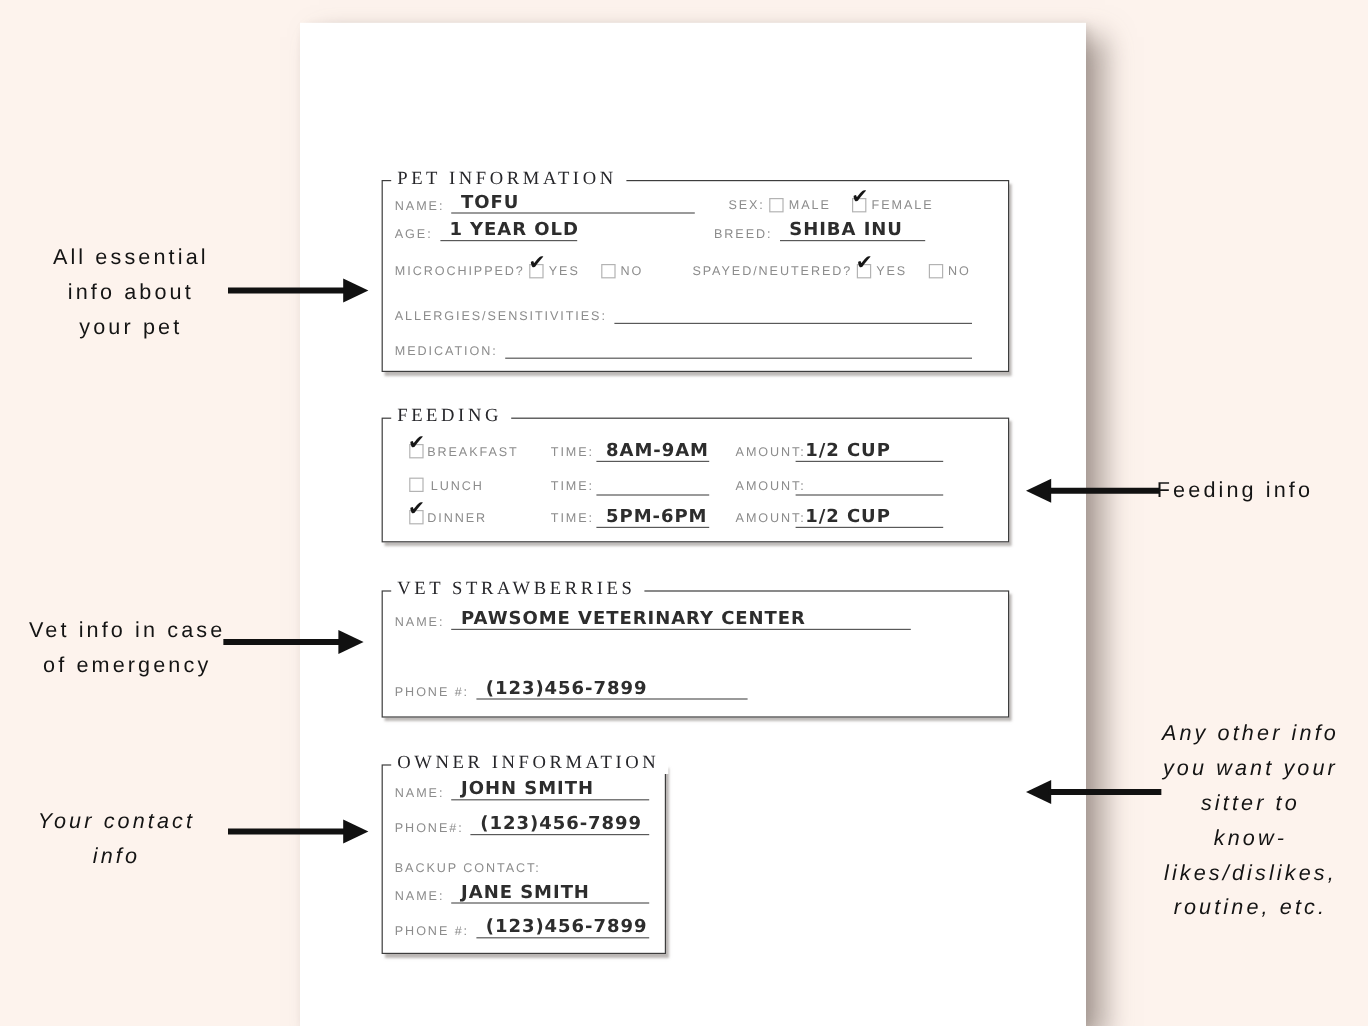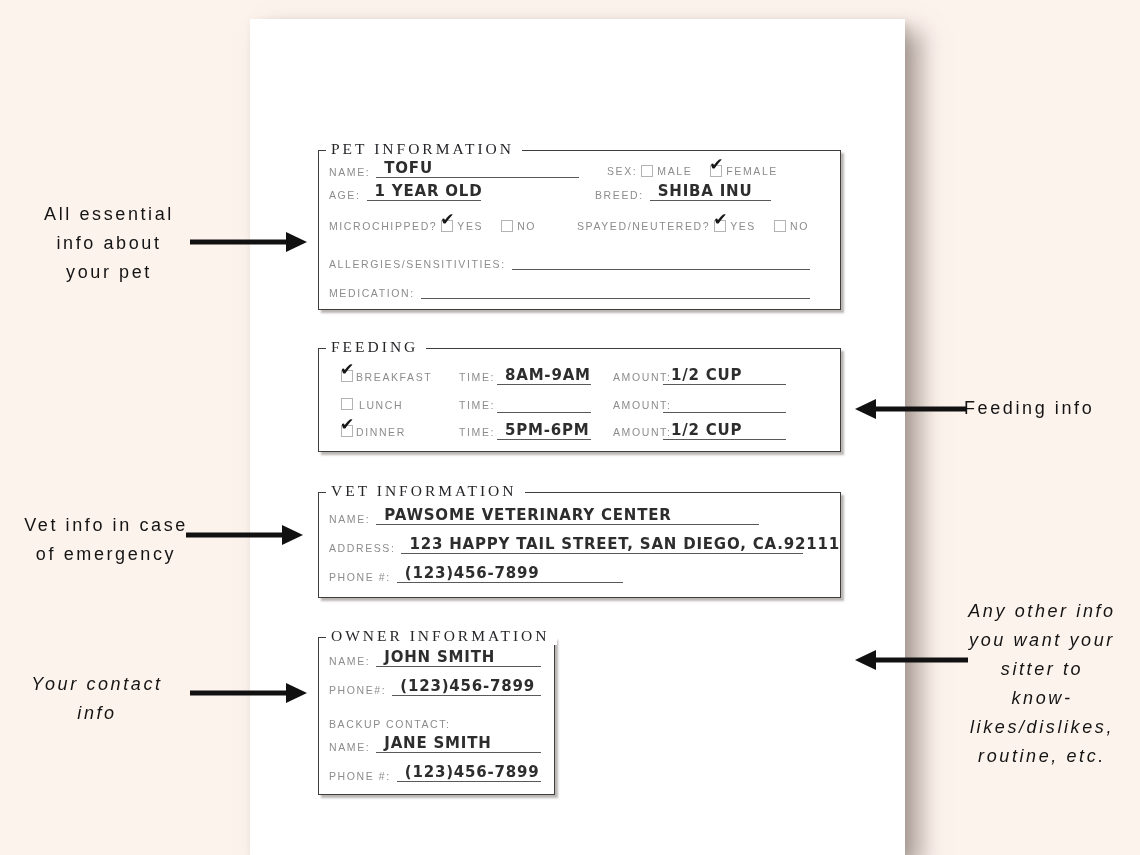--- a/index.html
+++ b/index.html
@@ -216,35 +216,29 @@
             <span class="hand">5PM-6PM</span>
           </span>
         <span class="lbl" style="left:294px; top:5px;">AMOUNT:</span>
         <span class="entry" style="left:344px; top:2px; width:123px;">
             <span class="hand">1/2 CUP</span>
           </span>
       </div>
     </section>
 
     <section class="box" style="left:68px; top:473px; width:523px; height:106px;">
-      <span class="legend">VET INFORMATION</span>
+      <span class="legend">VET STRAWBERRIES</span>
 
       <div class="field" style="left:10px; top:15px; width:430px;">
         <span class="lbl">NAME:</span>
         <span class="entry">
             <span class="hand">PAWSOME VETERINARY CENTER</span>
           </span>
       </div>
 
-      <div class="field" style="left:10px; top:44px; width:474px;">
-        <span class="lbl">ADDRESS:</span>
-        <span class="entry">
-            <span class="hand">123 HAPPY TAIL STREET, SAN DIEGO, CA.92111</span>
-          </span>
-      </div>
 
       <div class="field" style="left:10px; top:73px; width:294px;">
         <span class="lbl">PHONE #:</span>
         <span class="entry">
             <span class="hand">(123)456-7899</span>
           </span>
       </div>
     </section>
 
     <section class="box" style="left:68px; top:618px; width:237px; height:158px;">

